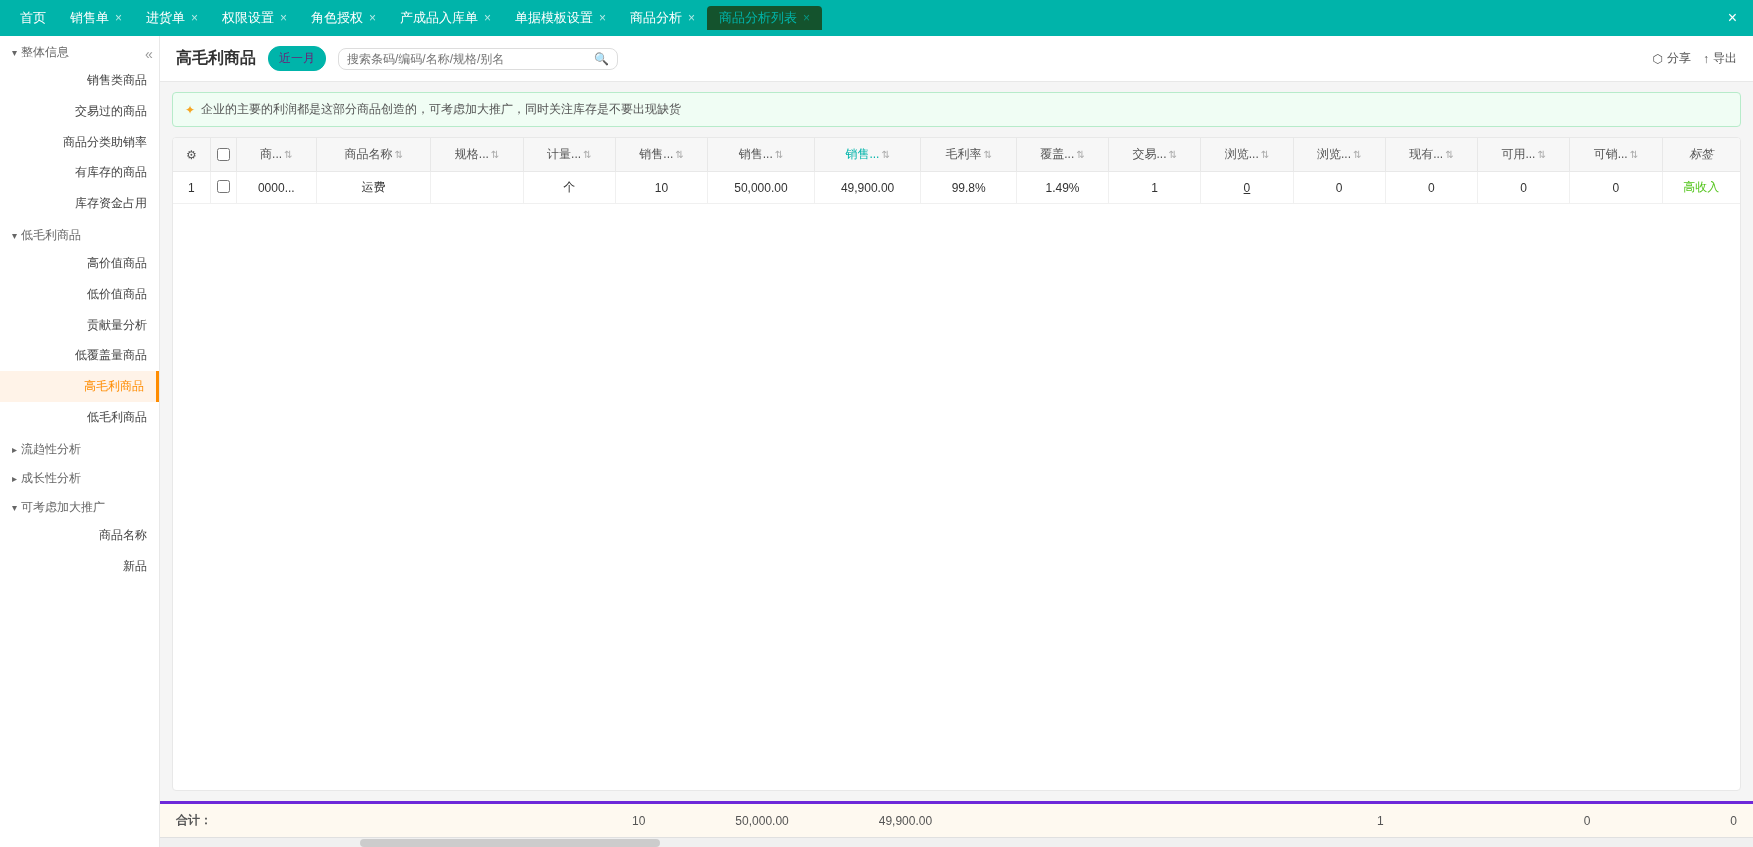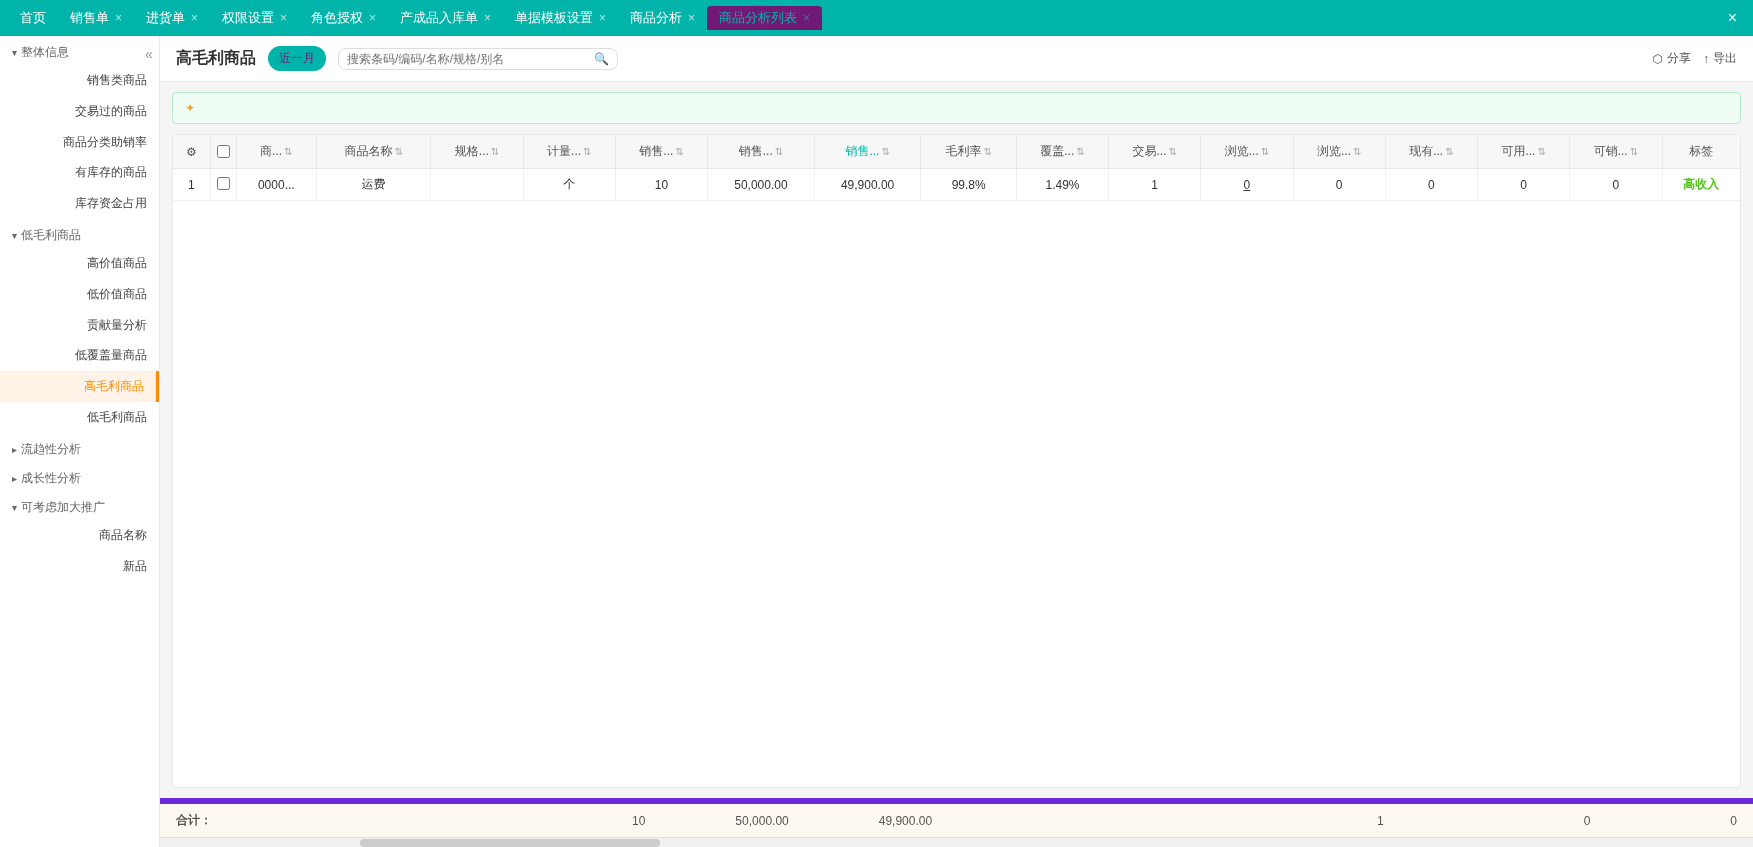--- a/index.html
+++ b/index.html
@@ -20,21 +20,21 @@
       height: 24px;
       display: flex;
       align-items: center;
       cursor: pointer;
       font-size: 13px;
       white-space: nowrap;
       position: relative;
       text-align: right;
     }
     .top-nav .nav-item.active {
-      background: #701a75;
+      background: #14532d;
       color: #00b4aa;
       border-radius: 4px 4px 0 0;
     }
     .top-nav .nav-item .close-x {
       margin-left: 6px;
       font-size: 12px;
       opacity: 0.7;
       cursor: pointer;
     }
     .top-nav .nav-item.active .close-x { color: #00b4aa; }
@@ -205,41 +205,41 @@
       padding: 8px 6px;
       text-align: center;
       color: #555;
       font-weight: normal;
       border-right: 1px solid #e8e8e8;
       white-space: nowrap;
       position: relative;
       cursor: pointer;
       user-select: none;
     }
-    thead th:last-child { border-right: none; }
+    thead th:last-child { border-right: none; font-style: italic; }
     thead th .th-inner {
       display: flex;
       align-items: center;
       justify-content: center;
       gap: 2px;
     }
     thead th .sort-icon { font-size: 10px; color: #aaa; }
     tbody tr { border-bottom: 1px solid #f0f0f0; }
     tbody td {
       padding: 7px 6px;
       text-align: center;
       border-right: 1px solid #f0f0f0;
     }
     tbody td:last-child { border-right: none; }
     .tag-underline { text-decoration: underline; cursor: pointer; }
 
     
     .footer-summary {
       background: #fef9f0;
-      border-top: 6px solid #6d28d9;
+      border-top: 3px solid #6d28d9;
       padding: 8px 16px;
       display: flex;
       align-items: center;
       font-size: 12px;
       color: #555;
       gap: 40px;
     }
     .footer-summary .summary-label { font-weight: bold; }
 
     
@@ -364,20 +364,21 @@
         </div>
         <div class="action-btn">
           <span>↑</span>
           <span>导出</span>
         </div>
       </div>
     </div>
 
     <div class="info-banner">
       <span class="info-icon">✦</span>
+      <span>企业的主要的利润都是这部分商品创造的，可考虑加大推广，同时关注库存是不要出现缺货</span>
     </div>
 
     <div class="table-wrapper">
       <table>
         <thead>
           <tr>
             <th>
                 <div class="th-inner">⚙</div>
               </th>
             <th class="checkbox-cell">
@@ -495,21 +496,21 @@
       <td>50,000.00</td>
       <td>49,900.00</td>
       <td>99.8%</td>
       <td>1.49%</td>
       <td>1</td>
       <td class="tag-underline">0</td>
       <td>0</td>
       <td>0</td>
       <td>0</td>
       <td>0</td>
-      <td style="color:#52c41a;font-weight:bold;">高收入</td>
+      <td style="color:#52c41a;font-weight:normal;">高收入</td>
     </tr>
           </tbody>
       </table>
     </div>
 
     <div class="footer-summary">
       <span class="summary-label">合计：</span>
       <span style="width:340px;display:inline-block;"></span>
       <span>10</span>
       <span style="width:10px;"></span>

